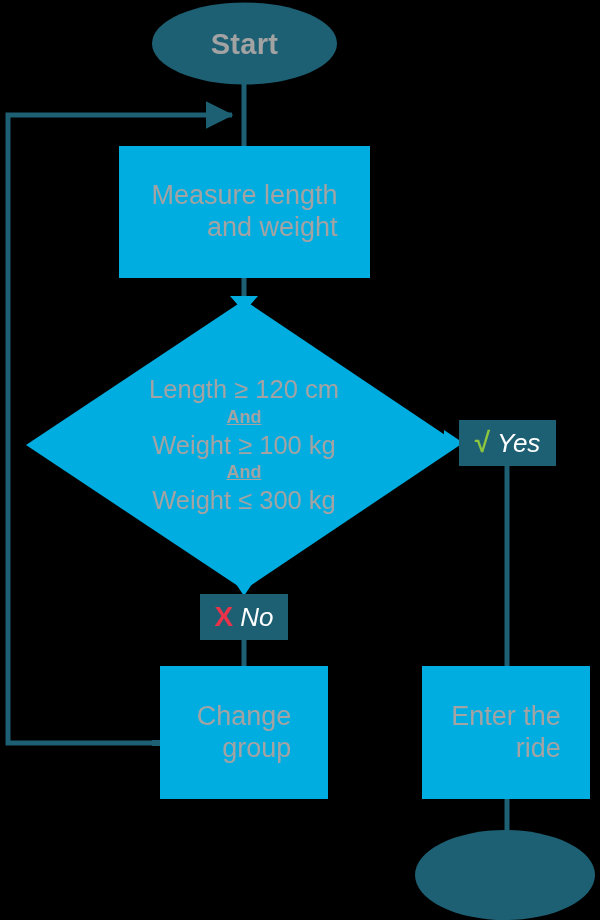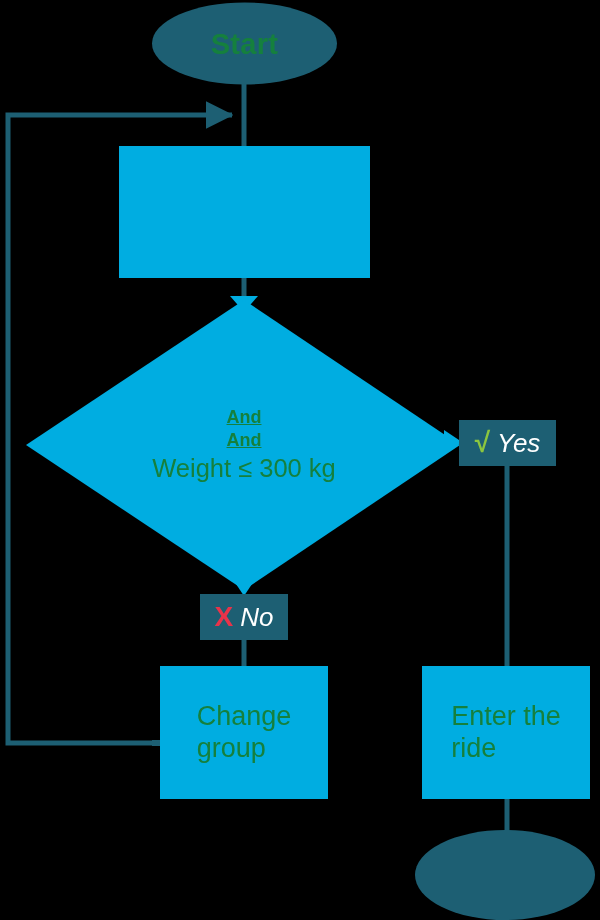--- a/index.html
+++ b/index.html
@@ -22,22 +22,22 @@
     left: 0;
     top: 0;
     width: 600px;
     height: 920px;
   }
   .node-label {
     position: absolute;
     display: flex;
     align-items: center;
     justify-content: center;
-    text-align: left;
-    color: #15803d;
+    text-align: right;
+    color: #a3a3a3;
     pointer-events: none;
     line-height: 1.18;
     white-space: pre-line;
   }
   .terminator-label {
     font-size: 29px;
     font-weight: bold;
     letter-spacing: 0.3px;
   }
   .process-label {
@@ -118,23 +118,27 @@
 
     <ellipse cx="505" cy="875" rx="90" ry="45" fill="#1D5F73"></ellipse>
 
     <rect x="459" y="420" width="97" height="46" fill="#1D5F73"></rect>
 
     <rect x="200" y="594" width="88" height="46" fill="#1D5F73"></rect>
   </svg>
 
   <div class="node-label terminator-label" style="left:152px; top:3px; width:185px; height:82px;">Start</div>
 
+  <div class="node-label process-label" style="left:119px; top:146px; width:251px; height:132px;">Measure length
+and weight</div>
 
   <div class="node-label decision-label" style="left:84px; top:360px; width:320px; height:170px; flex-direction:column;">
+    <span>Length ≥ 120 cm</span>
     <span class="and-word">And</span>
+    <span>Weight ≥ 100 kg</span>
     <span class="and-word">And</span>
     <span>Weight ≤ 300 kg</span>
   </div>
 
   <div class="node-label process-label" style="left:422px; top:666px; width:168px; height:133px;">Enter the
 ride</div>
 
   <div class="node-label process-label" style="left:160px; top:666px; width:168px; height:133px;">Change
 group</div>
 

